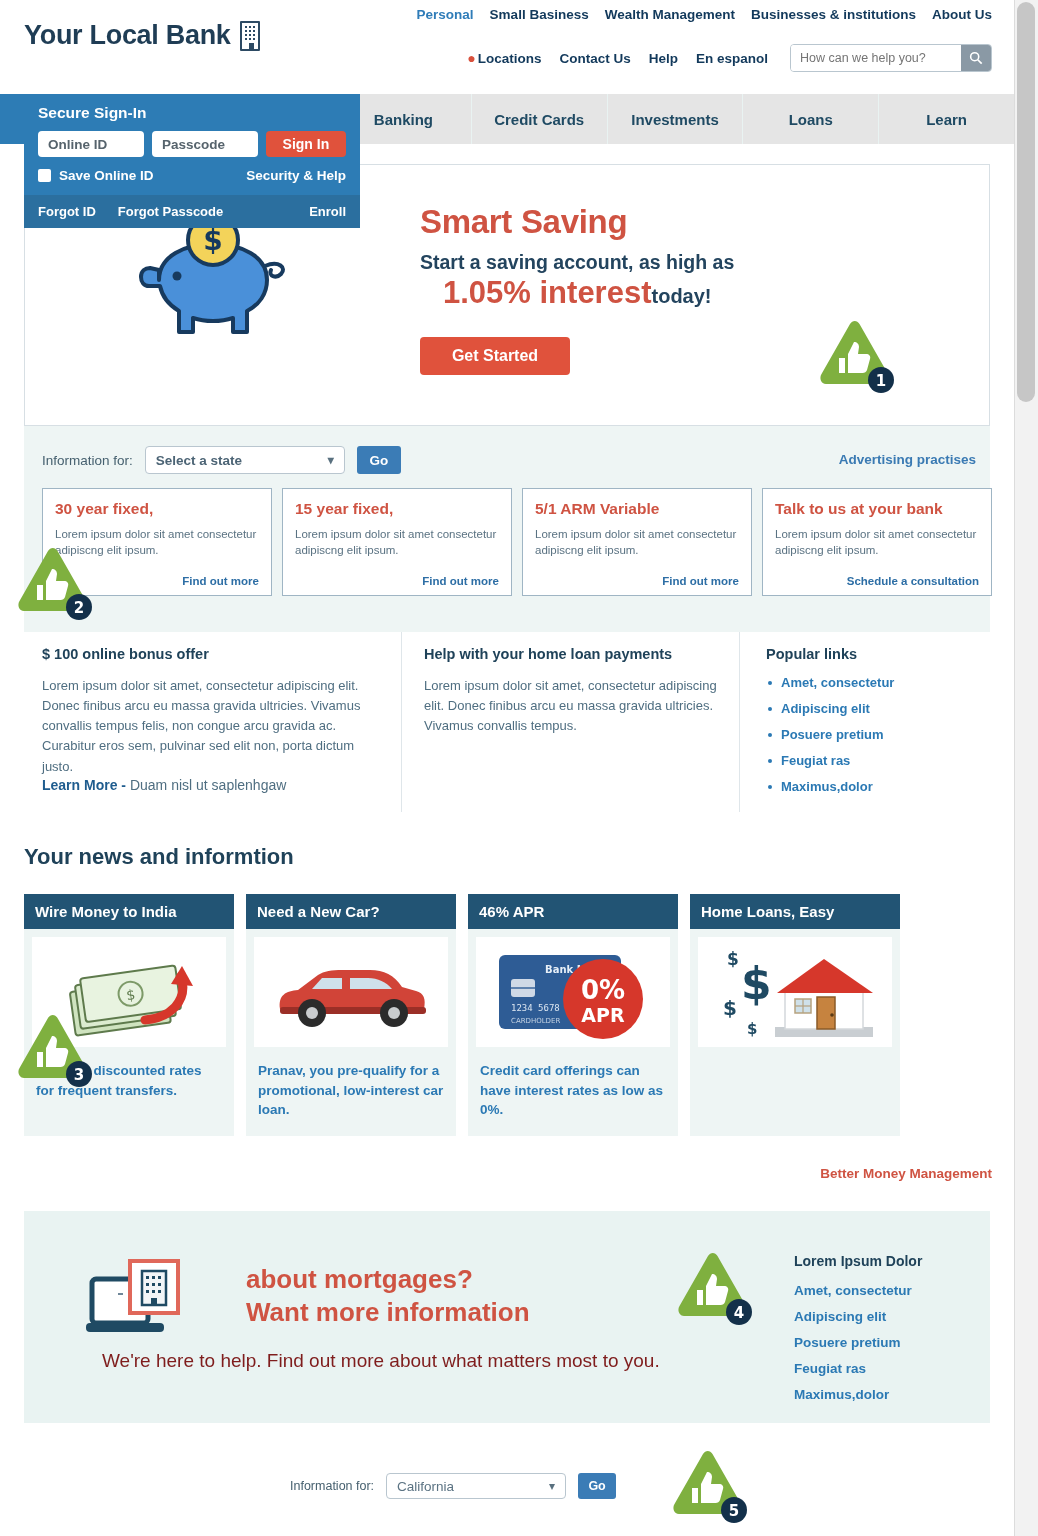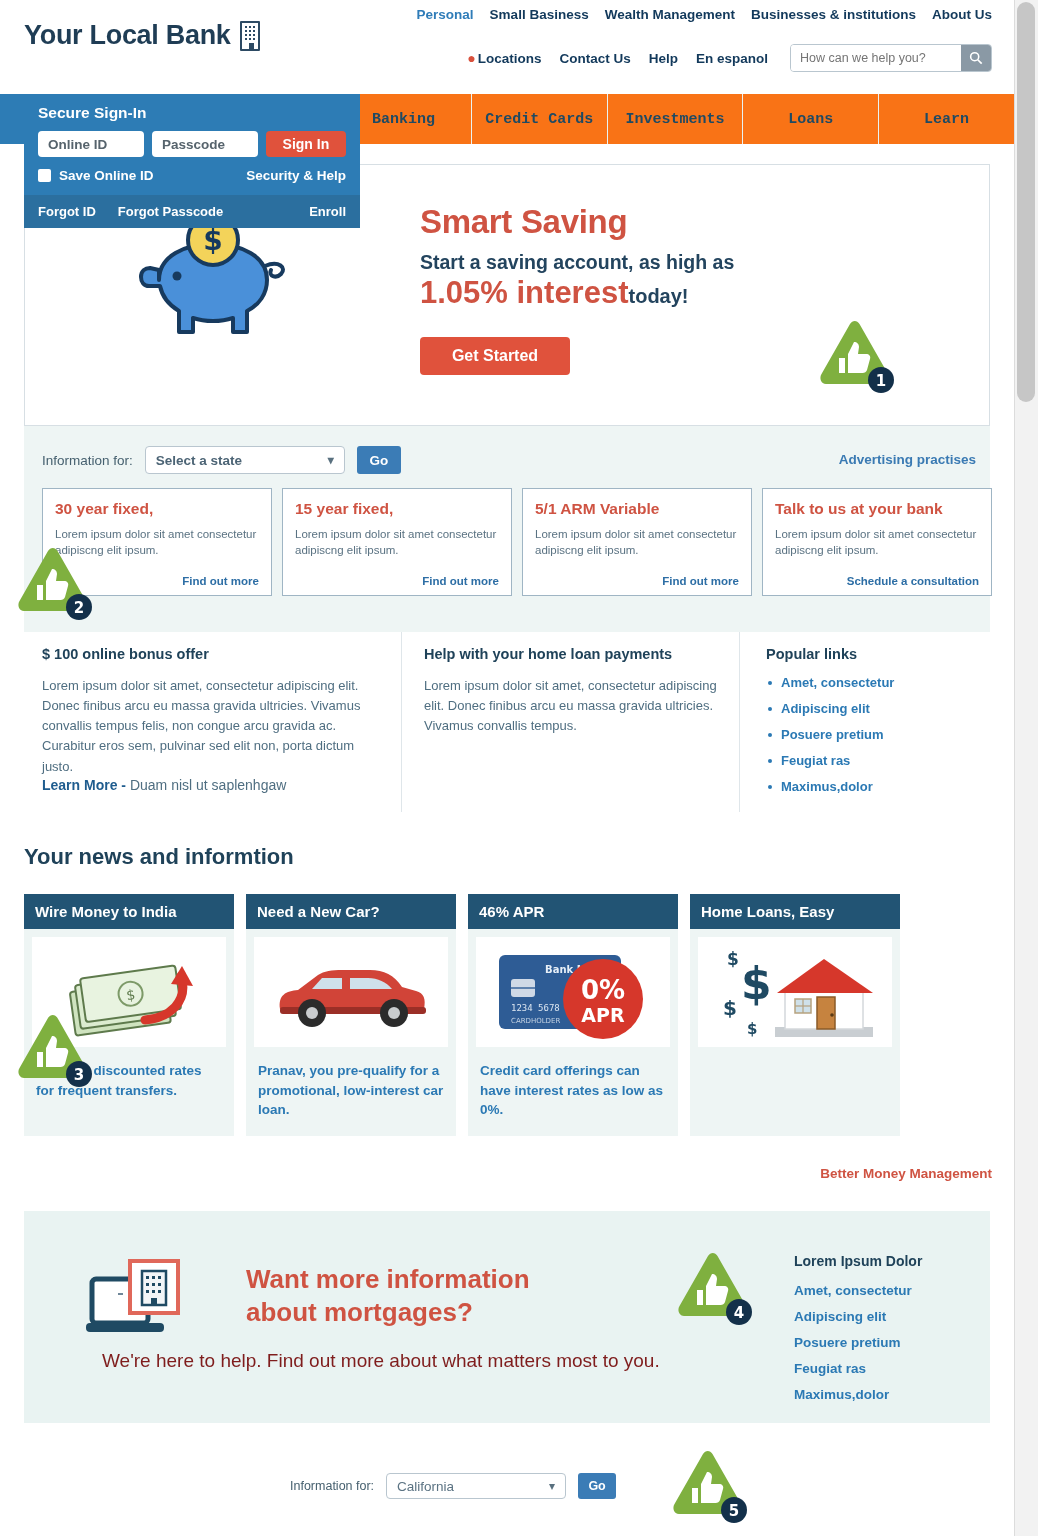--- a/index.html
+++ b/index.html
@@ -30,21 +30,21 @@
   .secondrow a { color:#12395b; text-decoration:none; white-space:nowrap;}
   .pin { color:#d9513d; font-size:14px; margin-right:2px; }
   .searchbox { display:flex; align-items:center; border:1px solid #b9c6cf; border-radius:4px; overflow:hidden; height:28px; background:#fff; margin-left:4px;}
   .searchbox input { border:0; outline:0; height:26px; width:170px; padding:0 9px; font-size:12.5px; color:#8b99a4; font-family:"Liberation Sans",sans-serif;}
   .searchbtn { width:30px; height:28px; background:#8a99a5; display:flex; align-items:center; justify-content:center; cursor:pointer;}
   .searchbtn svg { width:14px; height:14px; }
 
   
   .navband { position:relative; height: 50px; display:flex; }
   .signin-head { width:336px; background:#2d7cb5; }
-  .navtabs { flex:1; display:flex; background:#f97316;font-family:Liberation Mono, monospace; }
+  .navtabs { flex:1; display:flex; background:#e5e5e5; }
   .navtab { flex:1; display:flex; align-items:center; justify-content:center; font-size:15px; font-weight:bold; color:#1f4a63; border-left:1px solid #e9f3f2; cursor:pointer;}
   .navtab:first-child { border-left:0; }
 
   
   .signin { position:absolute; left:24px; top:94px; width:336px; z-index:5; }
   .si-top { background:#2d7cb5; padding:10px 14px 12px 14px; }
   .si-title { color:#fff; font-size:15.5px; font-weight:bold; margin-bottom:9px;}
   .si-row { display:flex; gap:8px; align-items:center; }
   .si-input { background:#fff; border-radius:4px; height:26px; display:flex; align-items:center; padding:0 10px; font-size:13.5px; font-weight:bold; color:#56636c;}
   .si-input.a { width:110px; } .si-input.b { width:110px; }
@@ -204,21 +204,21 @@
     <svg class="piggy" viewBox="0 0 185 140">
       <path d="M30 70 C30 46,56 34,84 34 C112 34,138 46,138 70 C138 84,130 95,118 101 L118 122 L104 122 L104 108 C98 110,91 111,84 111 C77 111,70 110,64 108 L64 122 L50 122 L50 101 C40 95,33 86,31 76 L20 76 C15 76,12 72,12 67 C12 61,16 58,21 58 L30 60 Z" fill="#4a90d9" stroke="#173a5e" stroke-width="4" stroke-linejoin="round"></path>
       <circle cx="48" cy="66" r="4.5" fill="#173a5e"></circle>
       <path d="M136 56 C150 50,158 58,152 64 C147 69,139 66,142 60" fill="none" stroke="#173a5e" stroke-width="4" stroke-linecap="round"></path>
       <circle cx="84" cy="30" r="25" fill="#f3d35a" stroke="#173a5e" stroke-width="4"></circle>
       <text x="84" y="40" font-family="DejaVu Sans" font-size="28" font-weight="bold" fill="#173a5e" text-anchor="middle">$</text>
     </svg>
     <div class="hero-txt">
       <div class="h-smart">Smart Saving</div>
       <div class="h-sub">Start a saving account, as high as</div>
-      <div class="h-rate"><span id="rateval" style="font-size:31px;color:#cf5342;">1.05% interest</span><span>today!</span></div>
+      <div class="h-rate"><span id="rateval" style="font-size:31px;color:#cf5342;margin-left:23px;">1.05% interest</span><span>today!</span></div>
       <div class="getstarted">Get Started</div>
     </div>
   </div>
 
   <div class="marker" style="left:810px; top:318px;">
     <svg viewBox="0 0 86 78">
       <path d="M40 6 C42.5 2,47 2,49.5 6 L78 56 C80.5 60,78.5 66,73.5 66 L16 66 C11 66,9 60,11.5 56 Z" fill="#7fb03f"></path>
       <path d="M44 24 c3 0,5 2,5 5 l-1 7 h8 c3 0,5 2,4 5 l-3 11 c-.6 2-2.4 3-4.4 3 H38 V36 z" fill="#fff"></path>
       <rect x="29" y="40" width="6" height="15" fill="#fff"></rect>
       <circle cx="71" cy="62" r="13" fill="#13304a"></circle>
@@ -396,22 +396,22 @@
         <rect x="62" y="26" width="3" height="3"></rect>
             <rect x="68" y="26" width="3" height="3"></rect>
             <rect x="74" y="26" width="3" height="3"></rect>
         <rect x="62" y="33" width="3" height="3"></rect>
             <rect x="68" y="33" width="3" height="3"></rect>
             <rect x="74" y="33" width="3" height="3"></rect>
         <rect x="67" y="41" width="6" height="7"></rect>
       </g>
     </svg>
     <div class="m-h">
+      <div>about mortgages?</div>
       <div>Want more information</div>
-      <div>about mortgages?</div>
     </div>
     <div class="m-p">We're here to help. Find out more about what matters most to you.</div>
     <div class="m-side">
       <div class="m-side-h">Lorem Ipsum Dolor</div>
       <a>Amet, consectetur</a>
       <a>Adipiscing elit</a>
       <a>Posuere pretium</a>
       <a>Feugiat ras</a>
       <a>Maximus,dolor</a>
     </div>

